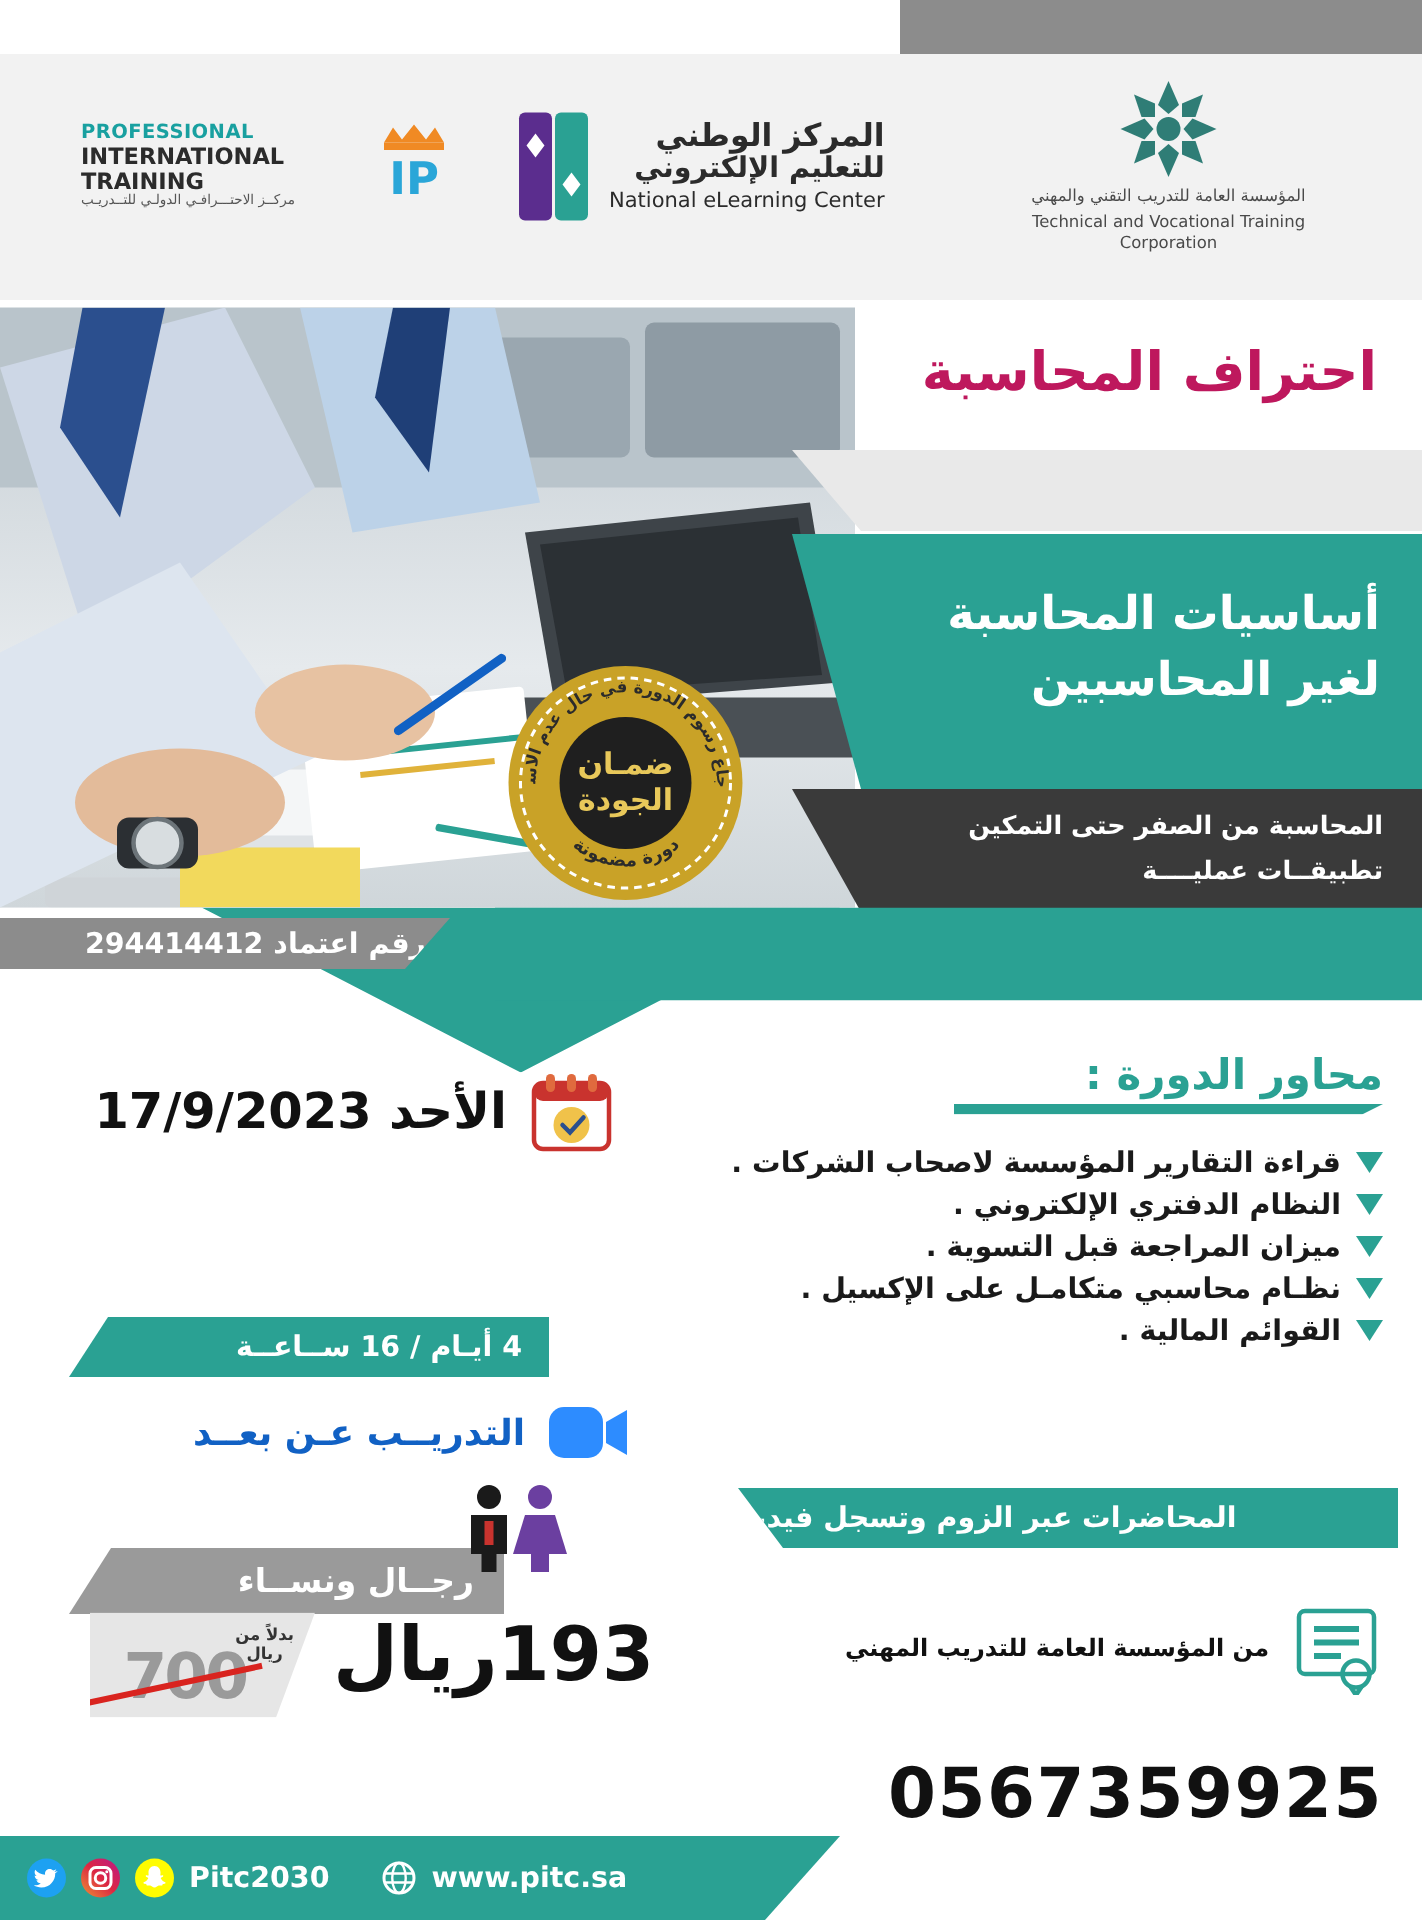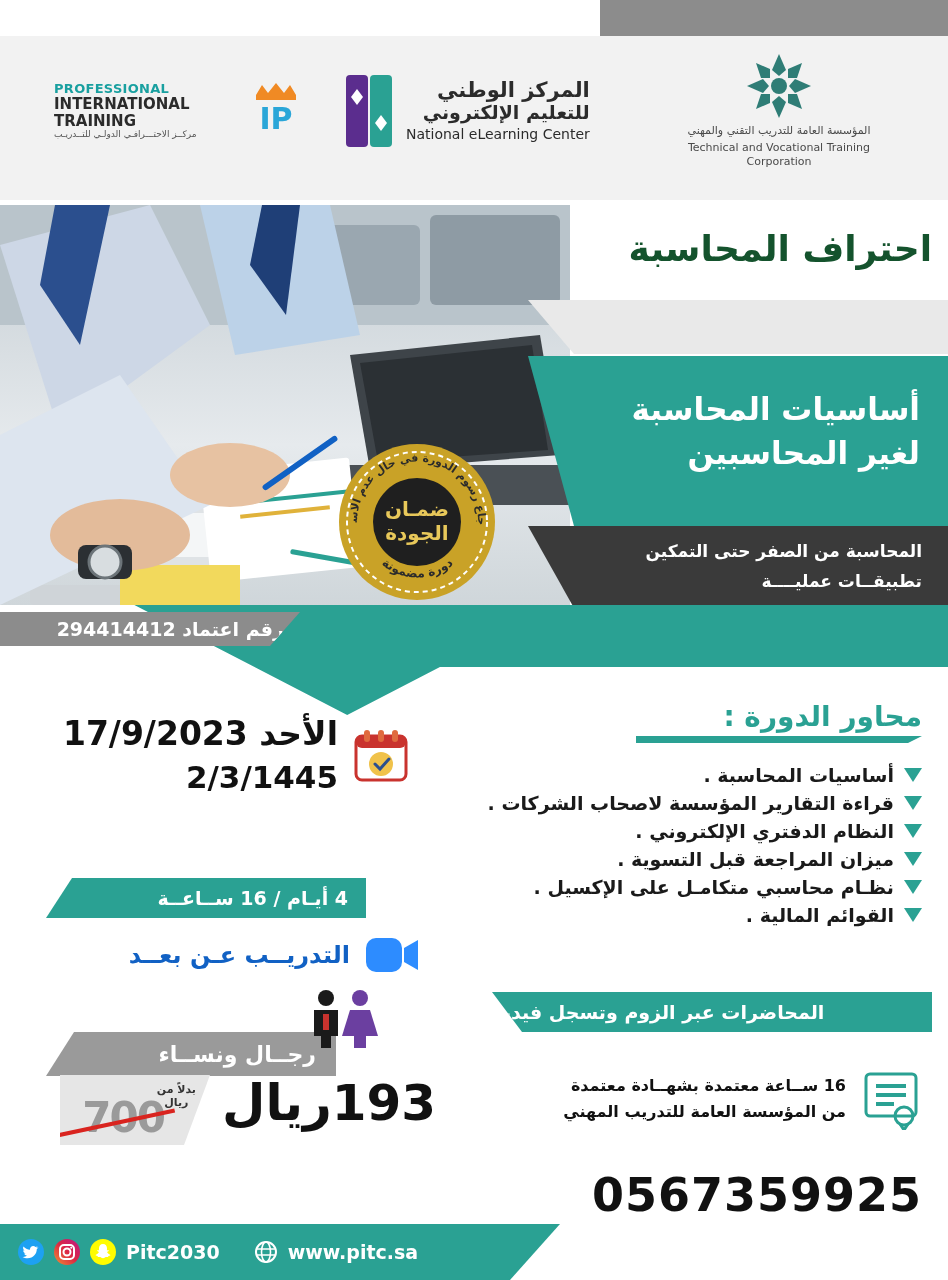--- a/index.html
+++ b/index.html
@@ -53,22 +53,22 @@
 
   
   .photo {
     position: absolute; top: 205px; left: 0; width: 570px; height: 400px;
     overflow: hidden; background: #cfd6da;
   }
   .photo svg { display: block; }
 
   
   .title-main {
-    position: absolute; top: 228px; right: 16px;
-    font-size: 36px; font-weight: bold; color: #14532d;
+    position: absolute; top: 228px; right: 30px;
+    font-size: 36px; font-weight: bold; color: #be185d;
     letter-spacing: .5px;
   }
   .grey-ribbon {
     position: absolute; top: 300px; right: 0; width: 420px; height: 54px;
     background: #e9e9e9;
     clip-path: polygon(0 0, 100% 0, 100% 100%, 46px 100%);
   }
   .teal-box {
     position: absolute; top: 356px; right: 0; width: 420px; height: 170px;
     background: #2aa193;
@@ -394,24 +394,20 @@
       <text x="82" y="100" font-size="20" font-weight="bold" fill="#e8c85a" text-anchor="middle" font-family="DejaVu Sans">الجودة</text>
     </svg>
   </div>
 
   <div class="topics-title">محاور الدورة :</div>
   <div class="topics-underline"></div>
 
   <div class="topic-list">
     <div class="topic-item">
       <span class="topic-bullet"></span>
-      <span class="topic-text">أساسيات المحاسبة .</span>
-    </div>
-    <div class="topic-item">
-      <span class="topic-bullet"></span>
       <span class="topic-text">قراءة التقارير المؤسسة لاصحاب الشركات .</span>
     </div>
     <div class="topic-item">
       <span class="topic-bullet"></span>
       <span class="topic-text">النظام الدفتري الإلكتروني .</span>
     </div>
     <div class="topic-item">
       <span class="topic-bullet"></span>
       <span class="topic-text">ميزان المراجعة قبل التسوية .</span>
     </div>
@@ -437,21 +433,20 @@
           <rect x="4" y="10" width="50" height="12" rx="6" fill="#c9332e"></rect>
           <rect x="12" y="4" width="6" height="12" rx="3" fill="#e06a3e"></rect>
           <rect x="26" y="4" width="6" height="12" rx="3" fill="#e06a3e"></rect>
           <rect x="40" y="4" width="6" height="12" rx="3" fill="#e06a3e"></rect>
           <circle cx="29" cy="38" r="12" fill="#f0c24a"></circle>
           <path d="M23 38 l5 5 9 -10" stroke="#2b4f8e" stroke-width="3" fill="none" stroke-linecap="round"></path>
         </svg>
       </div>
       <div class="date-texts">
         <div class="date-1">الأحد 17/9/2023</div>
-        <div class="date-2">2/3/1445</div>
       </div>
     </div>
   </div>
 
   <div class="hours-bar">
     <span>4 أيـام / 16 ســاعــة</span>
   </div>
 
   <div class="zoom-row">
     <div class="zoom-icon">
@@ -494,21 +489,20 @@
       <svg width="62" height="62" viewBox="0 0 62 62">
         <rect x="6" y="6" width="50" height="42" rx="4" fill="none" stroke="#2aa193" stroke-width="3"></rect>
         <rect x="16" y="16" width="30" height="4" fill="#2aa193"></rect>
         <rect x="16" y="25" width="30" height="4" fill="#2aa193"></rect>
         <rect x="16" y="34" width="18" height="4" fill="#2aa193"></rect>
         <circle cx="44" cy="48" r="9" fill="none" stroke="#2aa193" stroke-width="3"></circle>
         <path d="M40 56 l4 6 4 -6" stroke="#2aa193" stroke-width="3" fill="none"></path>
       </svg>
     </div>
     <div class="cert-texts">
-      <div class="cert-1">16 ســاعة معتمدة بشهــادة معتمدة</div>
       <div class="cert-2">من المؤسسة العامة للتدريب المهني</div>
     </div>
   </div>
 
   <div class="phone">0567359925</div>
 
   <div class="footer"></div>
   <div class="footer-inner">
     <span class="sicon" style="background:#1da1f2; position:relative;">
       <svg width="26" height="26" viewBox="0 0 26 26">

